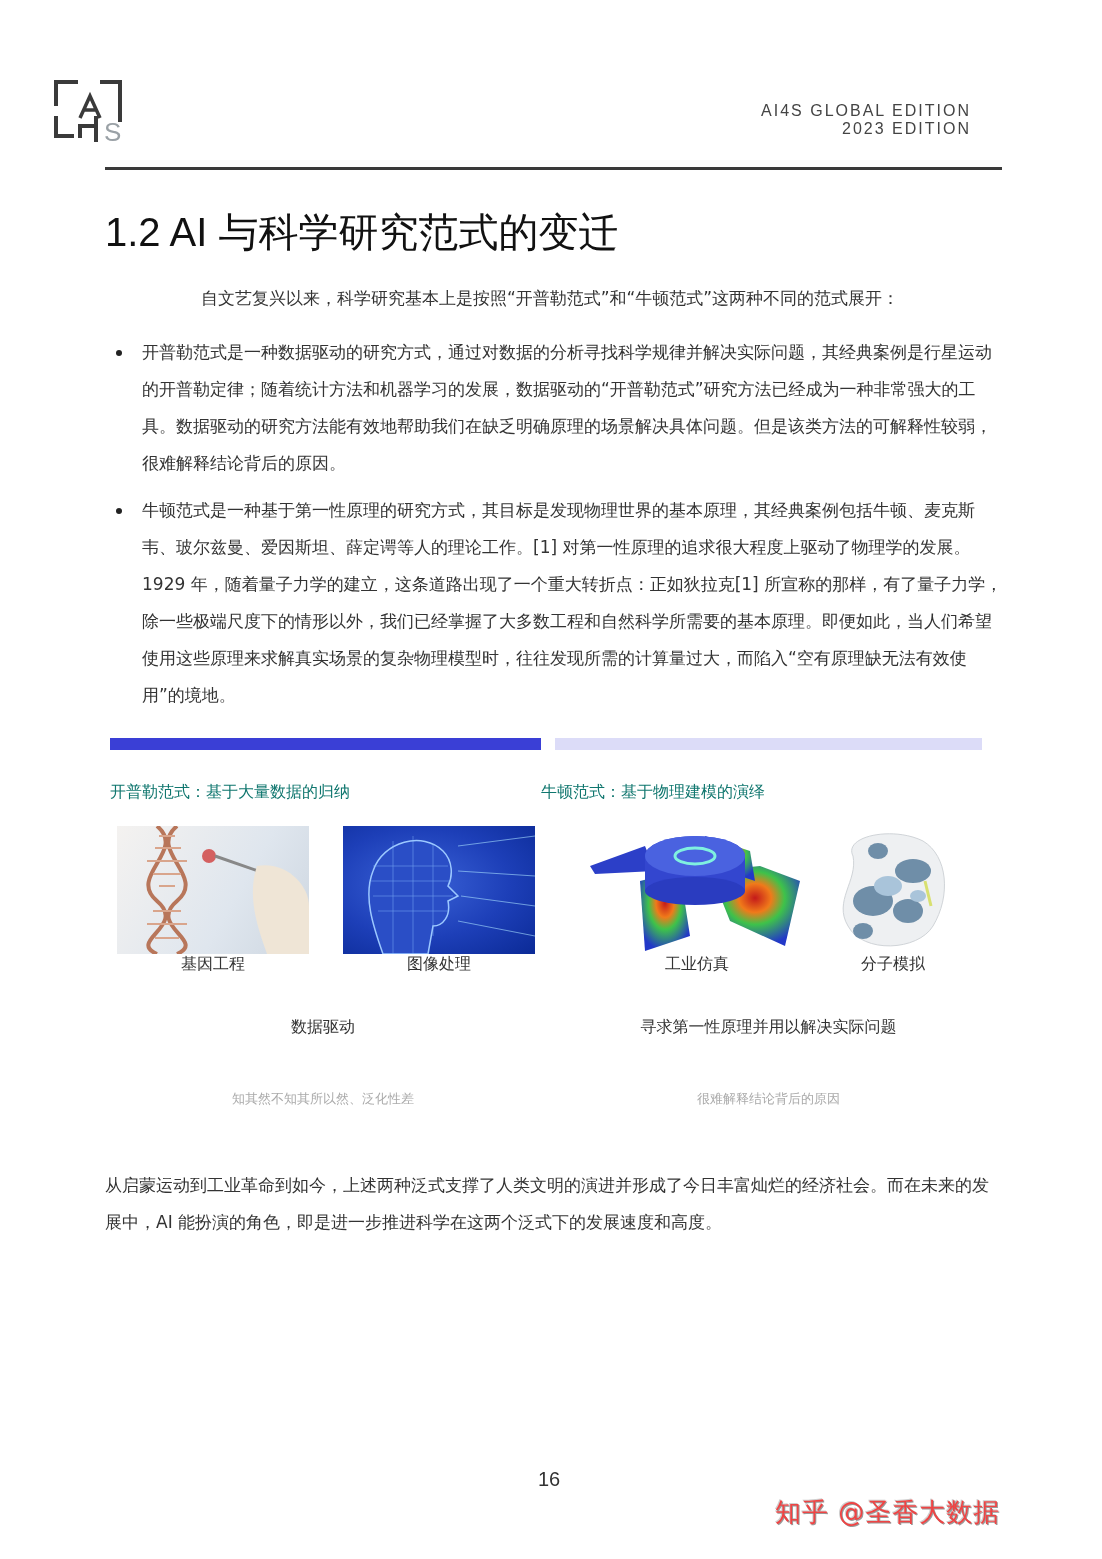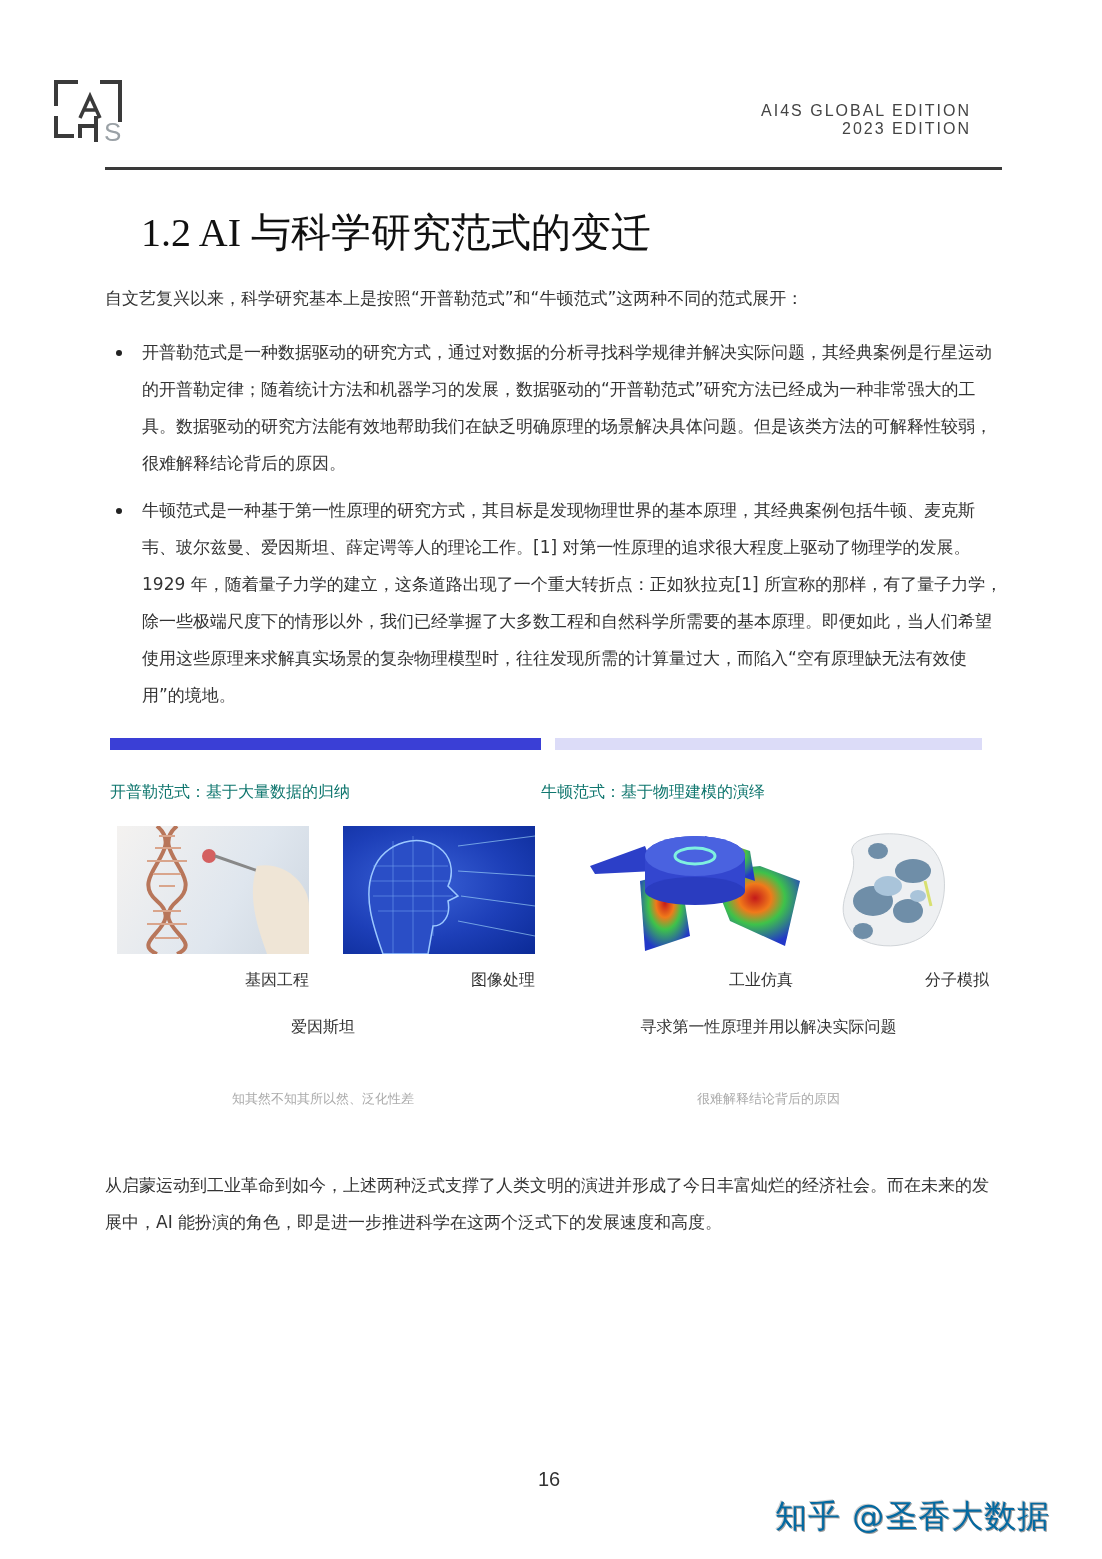--- a/index.html
+++ b/index.html
@@ -8,24 +8,24 @@
 
   
   .logo { position: absolute; left: 52px; top: 78px; width: 80px; height: 68px; }
   .header-text { position: absolute; right: 131px; top: 102px; text-align: right;
                  font-family: "Liberation Sans", sans-serif; font-size: 16px; letter-spacing: 2px;
                  color: #444; line-height: 18px; font-weight: 300; }
   .header-rule { position: absolute; left: 105px; top: 167px; width: 897px; height: 3px; background: #3a3a3a; }
 
   
   .page-title { position: absolute; left: 105px; top: 205px; font-size: 40px; font-weight: 300;
-                color: #111; letter-spacing: 0px; font-family: Liberation Serif, serif; margin-left: 36px; }
+                color: #111; letter-spacing: 0px; font-family: Liberation Sans, sans-serif; }
 
   .para { position: absolute; left: 105px; width: 890px; font-size: 17px; line-height: 37px; color: #333; }
-  .intro { top: 280px; }
+  .intro { top: 280px; text-align: center; }
 
   .bullet-list { position: absolute; left: 105px; width: 890px; margin: 8px; padding: 0; list-style: none; }
   .bullet-item { position: relative; padding-left: 29px; font-size: 17px; line-height: 37px; color: #333; }
   .bullet-dot { position: absolute; left: 3px; top: 16px; width: 6px; height: 6px; border-radius: 50%; background: #222; }
   .b1 { top: 326px; }
   .b2 { top: 484px; }
 
   
   .figure { position: absolute; left: 105px; top: 730px; width: 890px; height: 390px; }
   .bar-left { position: absolute; left: 5px; top: 8px; width: 431px; height: 12px; background: #3a3fd6; }
@@ -33,34 +33,34 @@
   .fig-head { position: absolute; top: 52px; font-size: 16px; color: #0f766e; }
   .fig-head.left { left: 5px; }
   .fig-head.right { left: 436px; }
 
   .img { position: absolute; top: 96px; width: 192px; height: 128px; overflow: hidden; }
   .img-dna { left: 12px; background: linear-gradient(120deg, #f4f2f0 0%, #dfe6ee 60%, #cdd6e0 100%); }
   .img-face { left: 238px; background: radial-gradient(ellipse at 40% 45%, #3b63d8 0%, #1d3fb8 55%, #0b2a96 100%); }
   .img-fan { left: 480px; width: 225px; background: #fff; }
   .img-mol { left: 728px; width: 120px; background: #fff; }
 
-  .cap { position: absolute; top: 240px; font-size: 16px; color: #333; text-align: right; width: 192px; }
+  .cap { position: absolute; top: 224px; font-size: 16px; color: #333; text-align: center; width: 192px; }
   .cap1 { left: 12px; } .cap2 { left: 238px; } .cap3 { left: 496px; } .cap4 { left: 692px; }
 
   .drive { position: absolute; top: 286px; text-align: center; font-size: 16px; line-height: 22px; color: #333; }
   .drive.left { left: 0; width: 436px; }
   .drive.right { left: 450px; width: 427px; }
   .drive-sub { position: absolute; top: 360px; text-align: center; font-size: 13px; color: #aaa; }
   .drive-sub.left { left: 0; width: 436px; }
   .drive-sub.right { left: 450px; width: 427px; }
 
   .outro { top: 1167px; }
 
   .page-num { position: absolute; left: 538px; top: 1468px; font-size: 20px; color: #333; font-family: "Liberation Sans", sans-serif; }
-  .watermark { position: absolute; left: 775px; top: 1495px; font-size: 32px; color: #0369a1;
+  .watermark { position: absolute; left: 775px; top: 1495px; font-size: 26px; color: #ef4444;
                font-family: "DejaVu Sans", sans-serif;
                text-shadow: 1px 1px 0 #9a9a9a, -1px -1px 0 #cfcfcf; letter-spacing: 1px; }
 </style>
 </head>
 <body>
 
 <div class="logo">
   <svg width="80" height="68" viewBox="0 0 80 68">
     <g stroke="#3a3a3a" stroke-width="4" fill="none" stroke-linecap="square">
       <polyline points="4,26 4,4 24,4"></polyline>
@@ -185,21 +185,21 @@
       <path d="M92,55 L98,80" stroke="#d8e070" stroke-width="3"></path>
     </svg>
   </div>
 
   <div class="cap cap1">基因工程</div>
   <div class="cap cap2">图像处理</div>
   <div class="cap cap3">工业仿真</div>
   <div class="cap cap4">分子模拟</div>
 
   <div class="drive left">
-    <div>爱因斯坦</div>
+    <div>数据驱动</div>
   </div>
   <div class="drive right">
     <div>寻求第一性原理并用以解决实际问题</div>
   </div>
 
   <div class="drive-sub left">知其然不知其所以然、泛化性差</div>
   <div class="drive-sub right">很难解释结论背后的原因</div>
 </div>
 
 <div class="para outro">从启蒙运动到工业革命到如今，上述两种泛式支撑了人类文明的演进并形成了今日丰富灿烂的经济社会。而在未来的发展中，AI 能扮演的角色，即是进一步推进科学在这两个泛式下的发展速度和高度。</div>

